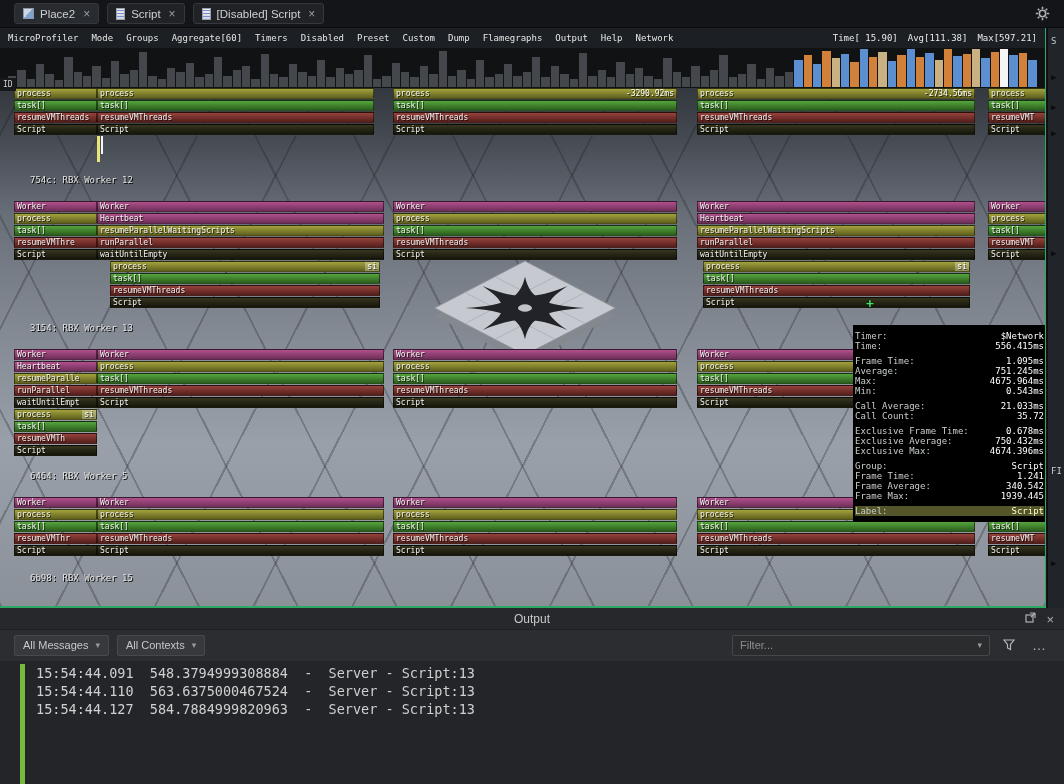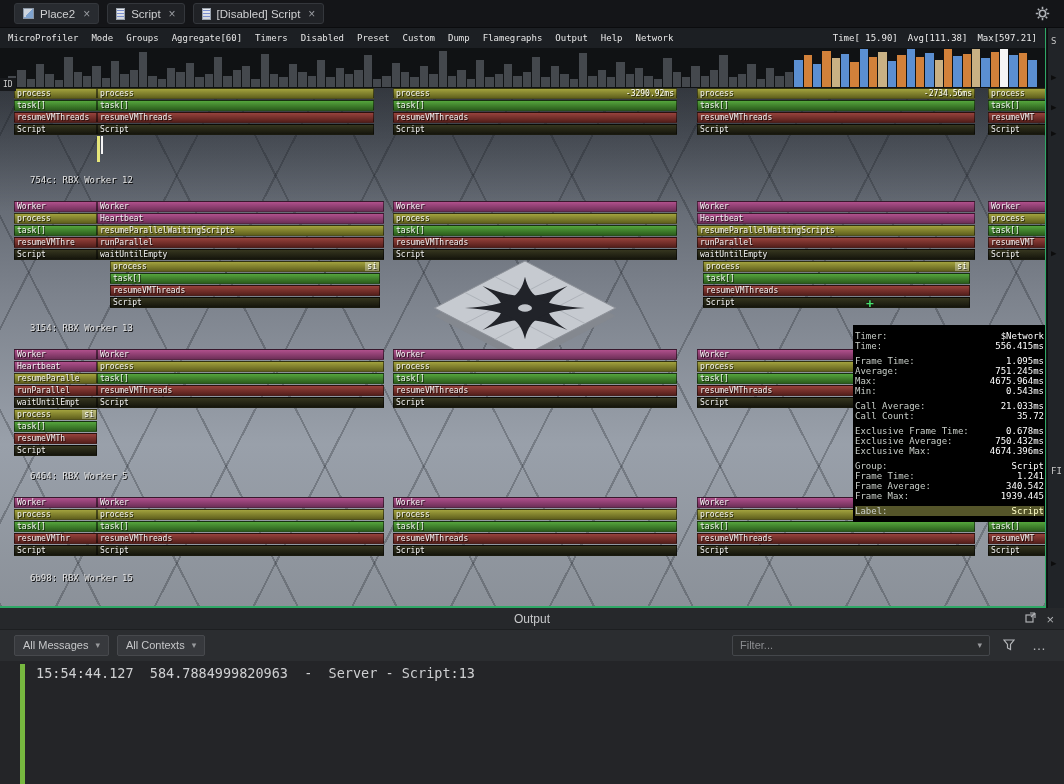--- a/index.html
+++ b/index.html
@@ -694,18 +694,20 @@
       <div class="tool-btn">
         <svg width="12" height="12" viewBox="0 0 12 12">
             <path d="M1,1 H11 L7.5,5.5 V10.5 L4.5,9 V5.5 Z" fill="none" stroke="#b4b6b9" stroke-width="1.2"></path>
           </svg>
       </div>
       <div class="tool-btn" style="font-size:14px;">…</div>
     </div>
     <div class="out-log">
       <div class="green-bar"></div>
       <div class="log-lines" style="padding-top:3px;">
+          <div class="log-line">15:54:44.091  548.3794999308884  -  Server - Script:13</div>
+          <div class="log-line">15:54:44.110  563.6375000467524  -  Server - Script:13</div>
           <div class="log-line">15:54:44.127  584.7884999820963  -  Server - Script:13</div>
         </div>
     </div>
   </div>
 
 </div>
 
 </body></html>

